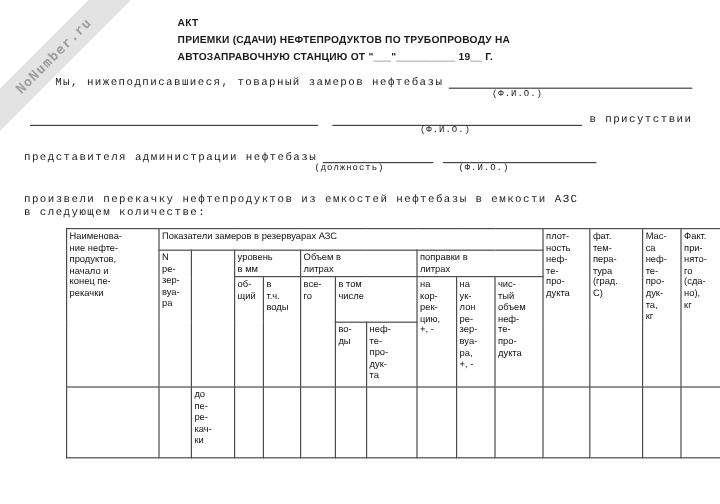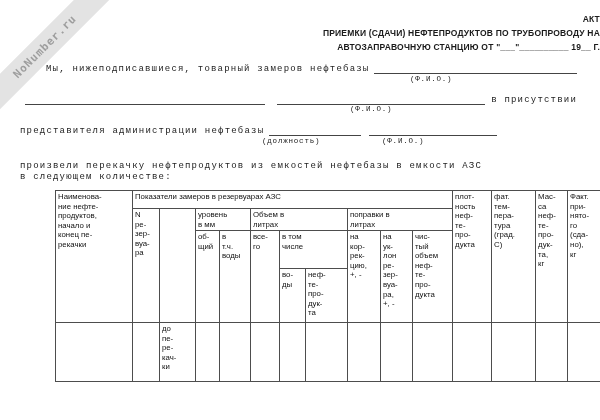--- a/index.html
+++ b/index.html
@@ -11,21 +11,21 @@
   .ribbon {
     position:absolute; left:-34px; top:34px; width:158px; height:25px;
     background:#e3e3e3; transform:rotate(-45deg);
     display:flex; align-items:center; justify-content:center;
   }
   .ribbon span {
     font:bold 11px "DejaVu Sans Mono", monospace; color:#9e9e9e; letter-spacing:1px;
   }
   
   .title {
-    position:absolute; top:12px; left:148px; width:452px; text-align:right;
+    position:absolute; top:12px; left:148px; width:452px; text-align:left;
     font-weight:bold; font-size:8.5px; line-height:14px; letter-spacing:0.2px; color:#1a1a1a;
   }
   
   .line {
     position:absolute; left:20px; right:23px; display:flex; align-items:flex-end;
     font-family:"Liberation Mono", monospace; font-size:9px; line-height:10px;
     letter-spacing:1.2px; color:#222; white-space:pre;
   }
   .indent { display:inline-block; width:26px; }
   .blank { display:inline-block; border-bottom:1px solid #444; height:10px; }

